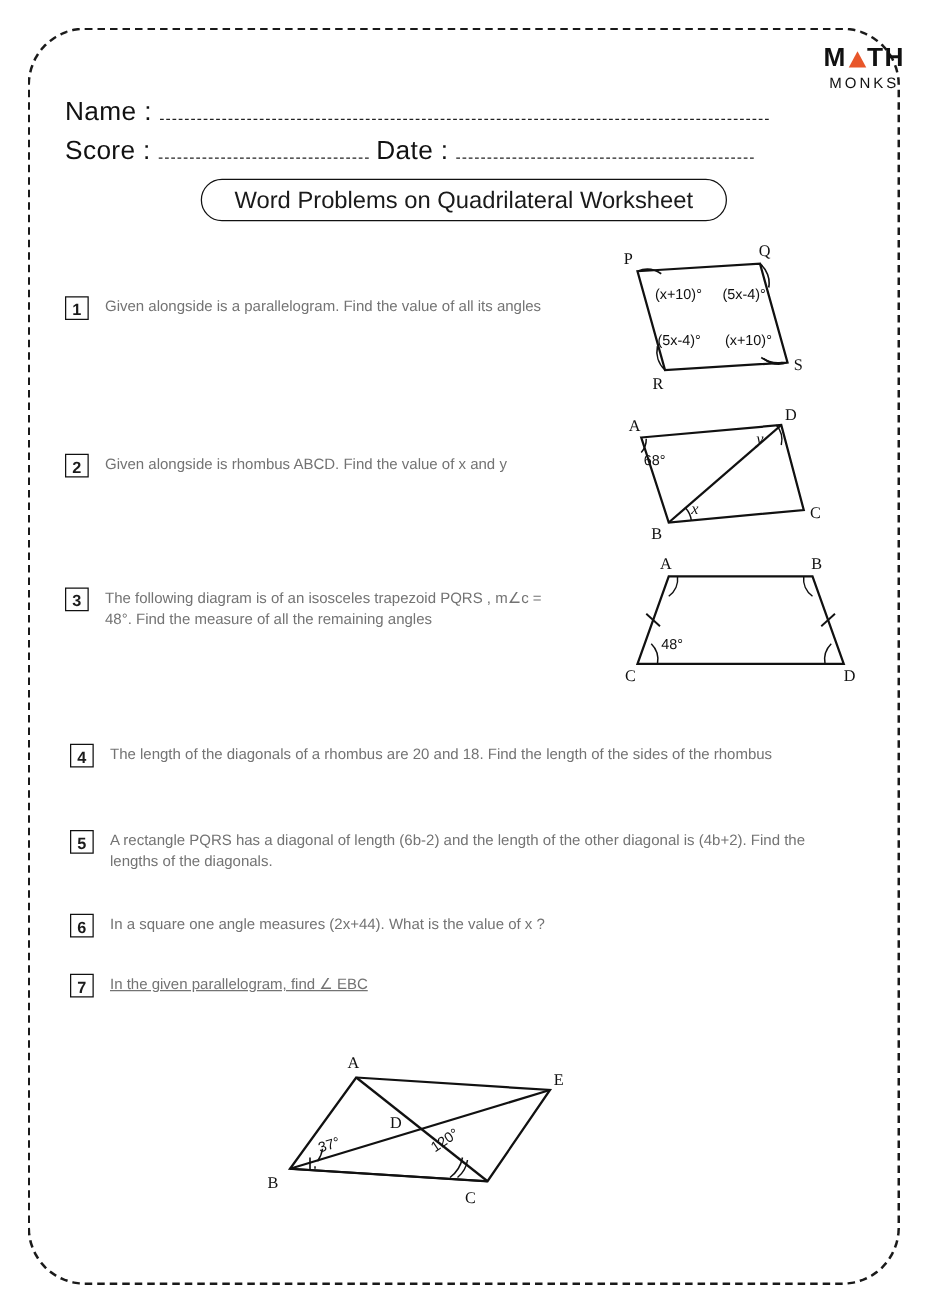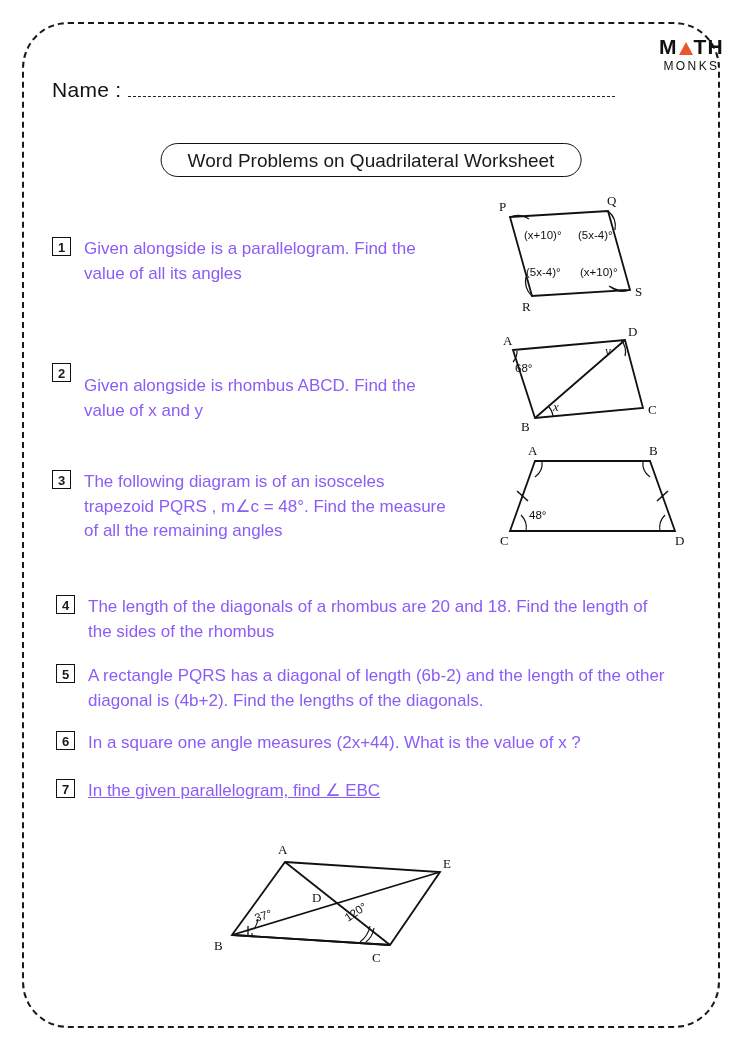--- a/index.html
+++ b/index.html
@@ -97,39 +97,45 @@
     width: 19px; height: 19px;
     border: 1.3px solid #111;
     font-size: 13px;
     font-weight: bold;
     text-align: center;
     line-height: 19px;
     box-sizing: border-box;
   }
   .qtext {
     position: absolute;
-    font-size: 17px;
+    font-size: 12px;
     line-height: 1.45;
-    color: #8b5cf6;
+    color: #737373;
   }
   .fig { position: absolute; }
   svg { display: block; overflow: visible; }
   .lbl { font-family: "Liberation Serif", serif; font-size: 13px; fill: #111; }
   .lbl-i { font-family: "Liberation Serif", serif; font-size: 13px; fill: #111; font-style: italic; }
   .ang { font-family: "Liberation Sans", sans-serif; font-size: 11.5px; fill: #111; }
 </style>
 </head>
 <body>
 
 <div class="sheet"></div>
 
 <div class="header">
   <div class="field-row">
     <span class="field-label">Name :</span>
     <span class="dotline ln-name"></span>
+  </div>
+  <div class="field-row">
+    <span class="field-label">Score :</span>
+    <span class="dotline ln-score"></span>
+    <span class="field-label">Date :</span>
+    <span class="dotline ln-date"></span>
   </div>
 </div>
 
 <div class="logo">
   <div class="m1">
     <span>M</span><span class="tri"></span><span>TH</span>
   </div>
   <div class="m2">MONKS</div>
 </div>
 
@@ -151,21 +157,21 @@
     <text class="lbl" x="42" y="116">R</text>
     <text class="lbl" x="155" y="101">S</text>
     <text class="ang" x="44" y="44">(x+10)°</text>
     <text class="ang" x="98" y="44">(5x-4)°</text>
     <text class="ang" x="46" y="81">(5x-4)°</text>
     <text class="ang" x="100" y="81">(x+10)°</text>
   </svg>
 </div>
 
 <div class="qnum" style="left:52px; top:363px;">2</div>
-<div class="qtext" style="left:84px; top:363px; width:350px;margin-top:11px;">Given alongside is rhombus ABCD.  Find the value of x and y</div>
+<div class="qtext" style="left:84px; top:363px; width:350px;">Given alongside is rhombus ABCD.  Find the value of x and y</div>
 
 <div class="fig" style="left:495px; top:328px;">
   <svg width="200" height="110" viewBox="0 0 200 110">
     <polygon points="18,22 130,12 148,80 40,90" fill="none" stroke="#111" stroke-width="1.8"></polygon>
     <line x1="40" y1="90" x2="130" y2="12" stroke="#111" stroke-width="1.8"></line>
     <path d="M18,34 a16,16 0 0 0 4,-11" fill="none" stroke="#111" stroke-width="1.2"></path>
     <path d="M126,12 a18,18 0 0 1 4,16" fill="none" stroke="#111" stroke-width="1.2"></path>
     <path d="M53,78 a18,18 0 0 1 5,10" fill="none" stroke="#111" stroke-width="1.2"></path>
     <text class="lbl" x="8" y="17">A</text>
     <text class="lbl" x="133" y="8">D</text>

